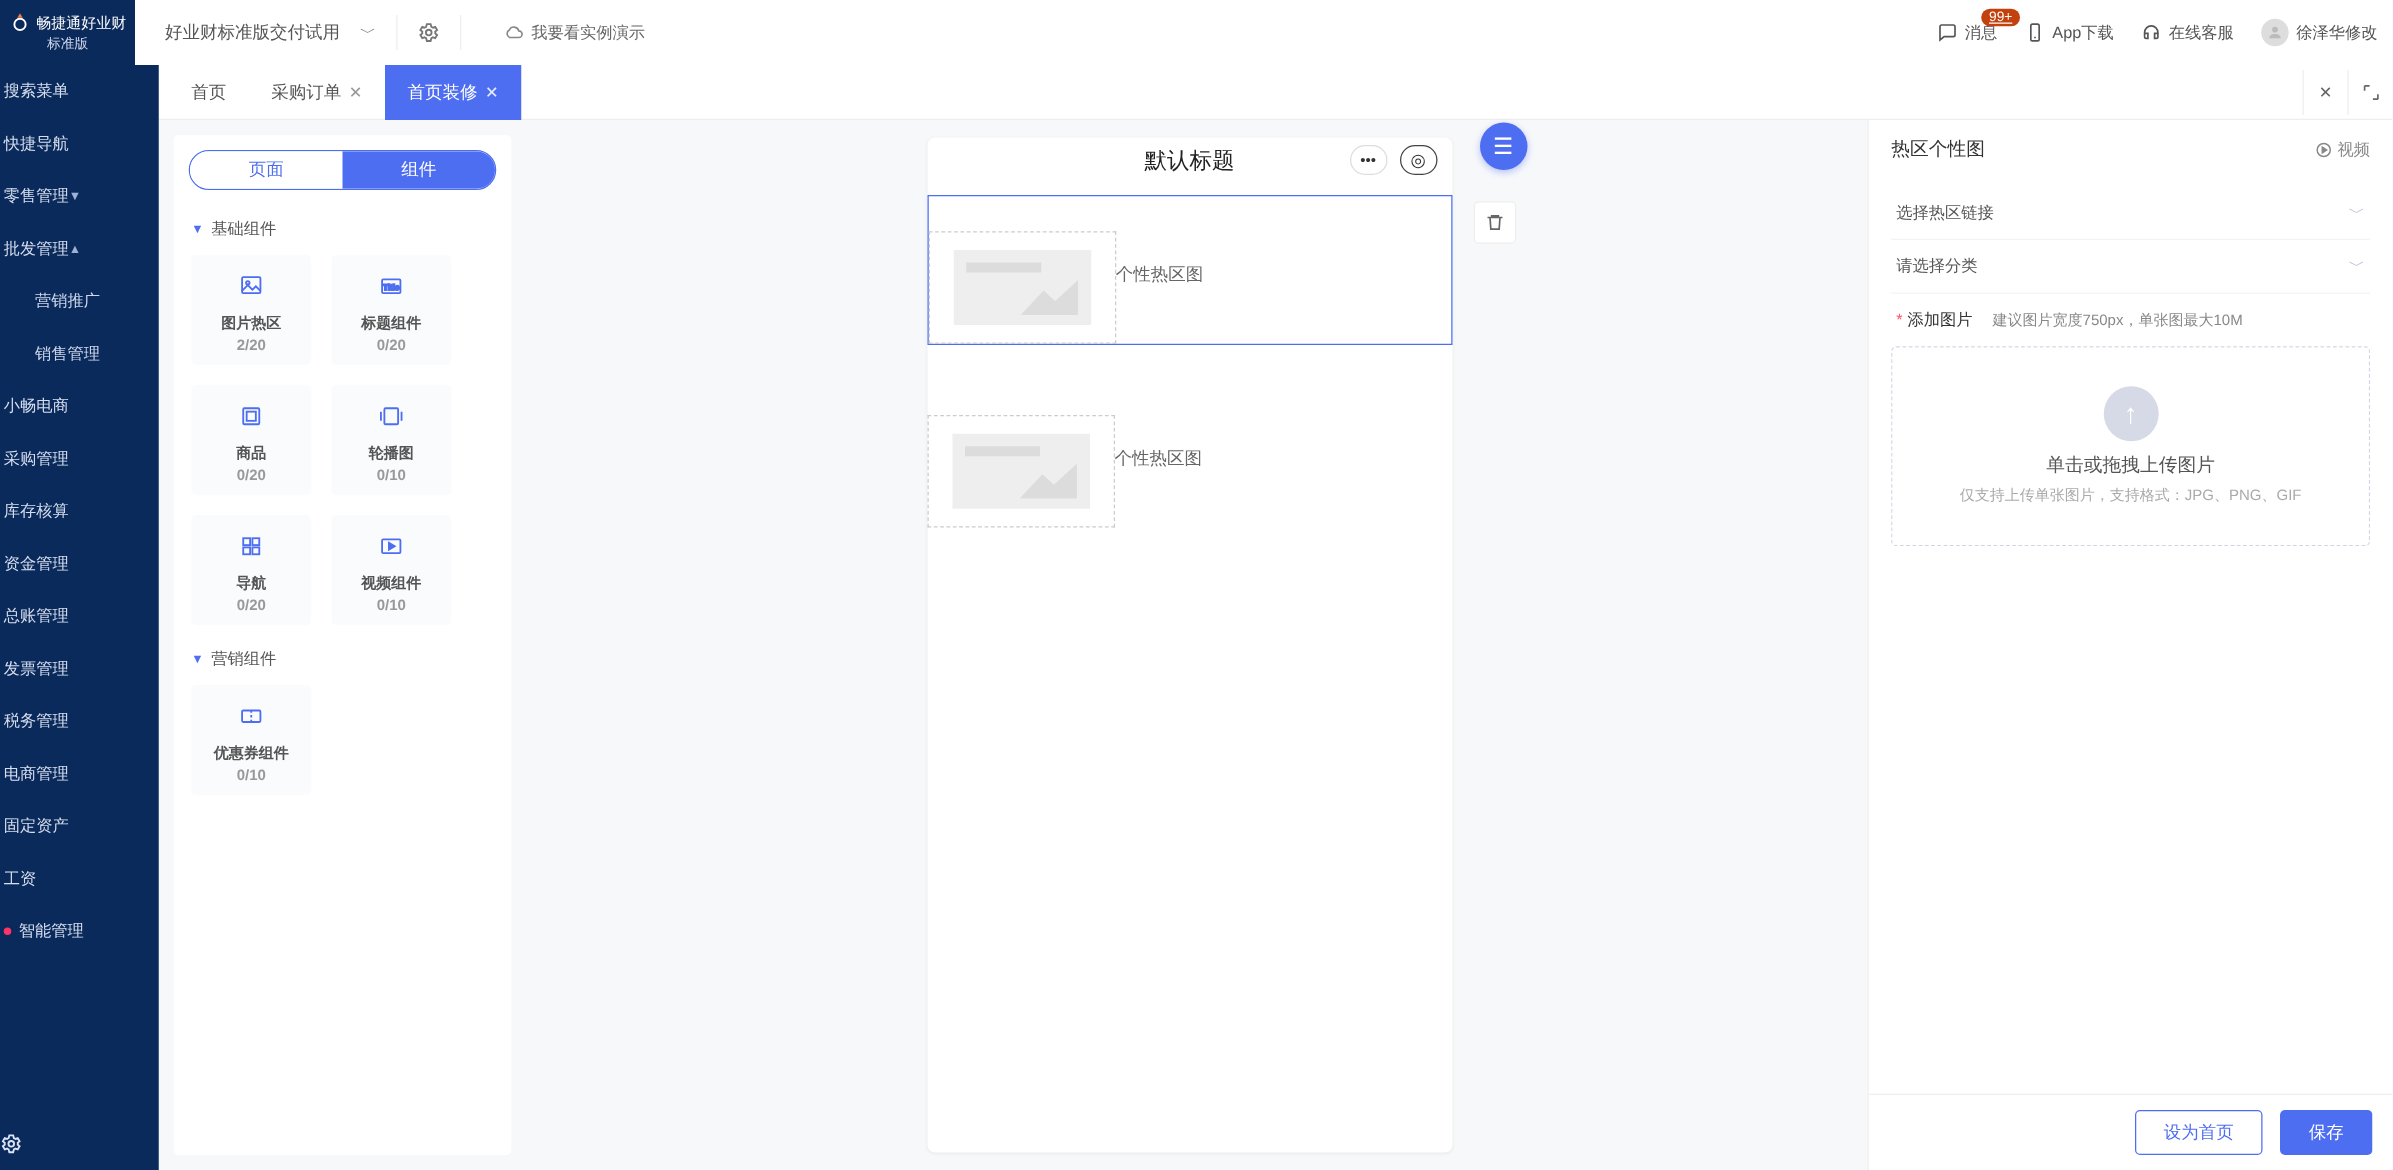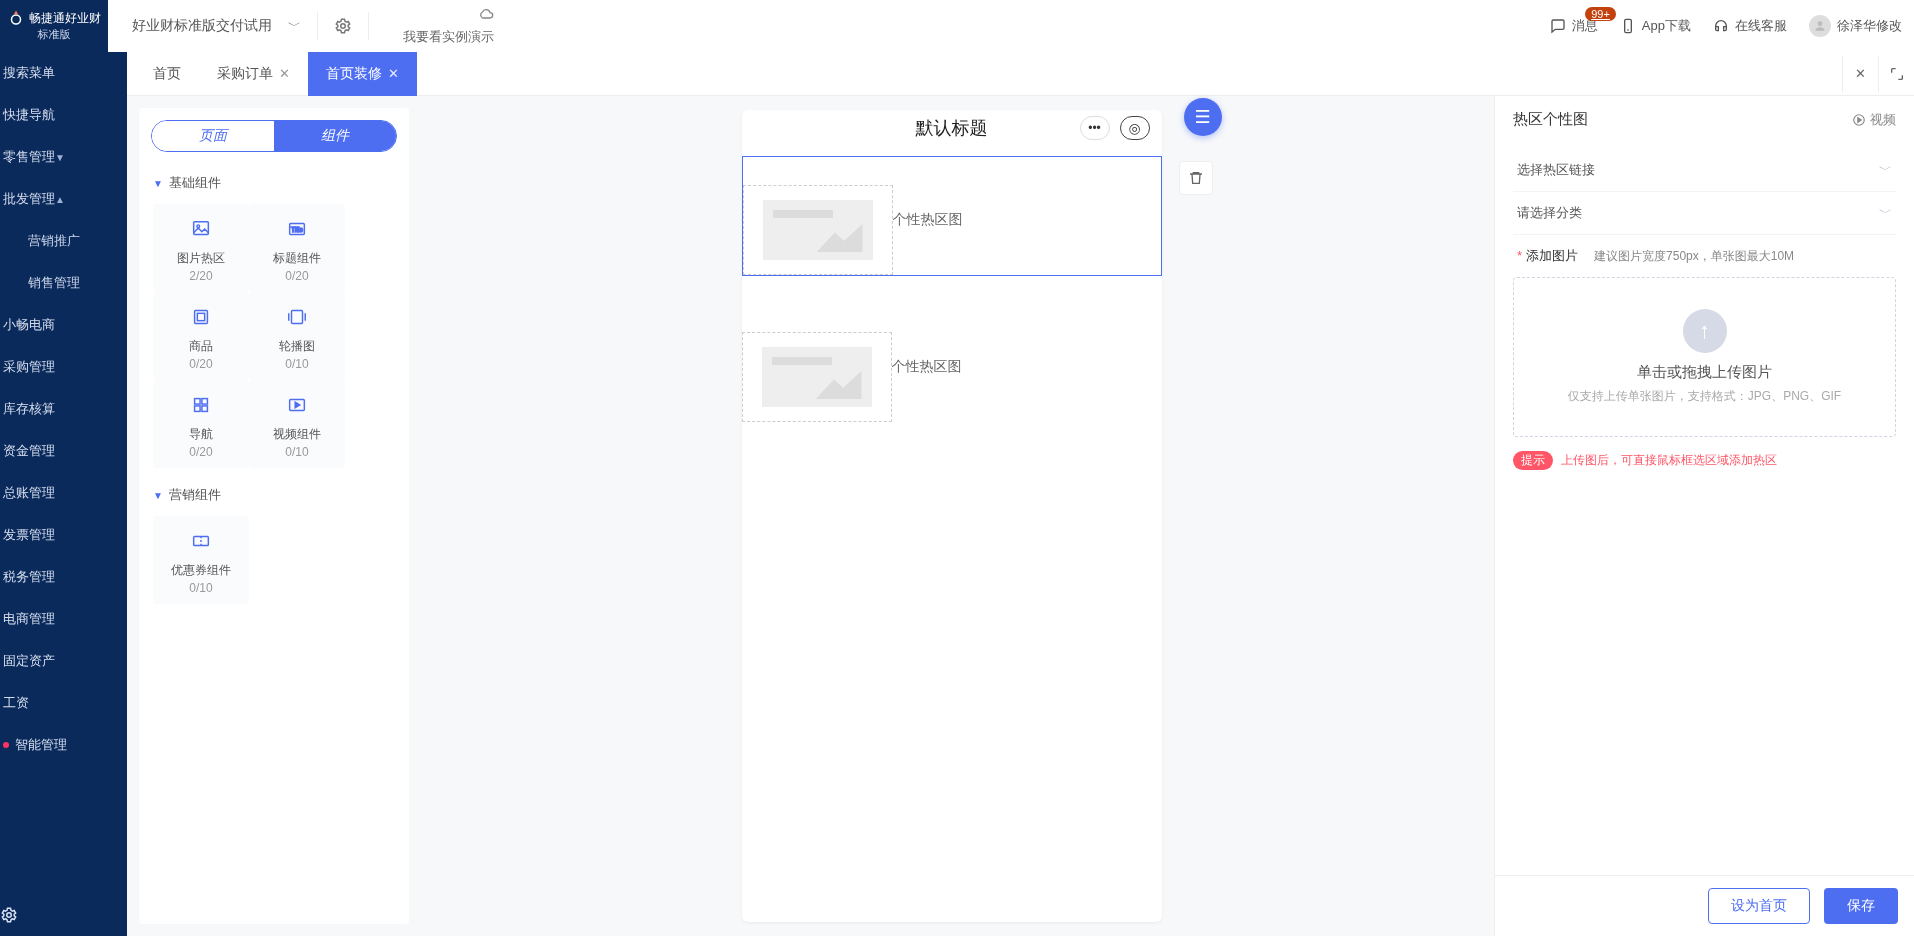--- a/index.html
+++ b/index.html
@@ -36,21 +36,21 @@
 .topbar .product-area {
   display: flex;
   align-items: center;
   gap: 16px;
   padding: 0 24px;
   flex: 0 0 auto;
 }
 .topbar .product-name { color: #555; font-size: 14px; }
 .topbar .chev { color: #888; }
 .topbar .gear { color: #777; cursor:pointer; }
-.topbar .demo-link { color: #666; display:flex; align-items:flex-end; gap:6px; margin-left: 18px; cursor:pointer;flex-direction:column; }
+.topbar .demo-link { color: #666; display:flex; align-items:center; gap:6px; margin-left: 18px; cursor:pointer; }
 .topbar .right-tools { margin-left:auto; display:flex; align-items:center; gap: 22px; color:#555; }
 .topbar .right-tools .tool { display:flex; align-items:center; gap:6px; cursor:pointer; position:relative; }
 .badge-99 {
   position:absolute; top:-10px; right:-18px;
   background:#c2410c; color:#fff; font-size:11px; border-radius:10px; padding:1px 6px;text-decoration:underline;
 }
 .user-avatar { width:22px; height:22px; border-radius:50%; background:#ddd; display:inline-flex; align-items:center; justify-content:center; color:#999;}
 .divider-v { width:1px; height:28px; background:#eee; }
 
 
@@ -101,28 +101,28 @@
 
 .comp-panel {
   width: 270px; background:#fff; margin: 12px 0 12px 12px; border-radius:4px;
   display:flex; flex-direction:column; padding: 12px;
 }
 .segment {
   display:flex; border:1px solid #4e6ef2; border-radius:20px; overflow:hidden; margin-bottom:14px;
 }
 .segment .seg {
   flex:1; text-align:center; padding:6px 0; cursor:pointer; font-size:14px;
-  color:#4e6ef2; background:#fff;font-style:italic;
+  color:#4e6ef2; background:#fff;
 }
 .segment .seg.active { background:#4e6ef2; color:#ffffff; }
 .comp-section-title {
   display:flex; align-items:center; gap:6px; color:#555; font-size:13px; margin:8px 2px;
 }
 .comp-section-title .tri { color:#4e6ef2; font-size:10px; }
-.comp-grid { display:flex; flex-wrap:wrap; padding: 4px 2px 10px; }
+.comp-grid { display:flex; flex-wrap:wrap; gap: 16px; padding: 4px 2px 10px; font-weight: bold; }
 .comp-card {
   width: 96px; height: 88px;
   background:#fafbfd;
   border-radius:4px;
   display:flex; flex-direction:column; align-items:center; justify-content:center;
   cursor:grab; color:#666; font-size:12px;
 }
 .comp-card .ico { width:30px; height:30px; display:flex; align-items:center; justify-content:center; color:#4e6ef2; font-size:18px; margin-bottom:6px;}
 .comp-card .lbl { color:#555; }
 .comp-card .cnt { color:#999; margin-top:2px; }
@@ -511,24 +511,20 @@
           </div>
           <div style="padding:12px 4px 0; display:flex; gap:16px; align-items:baseline; border-top:1px solid #f2f3f5;">
             <span><span class="required-star">*</span><span>添加图片</span></span>
             <span class="hint-text">建议图片宽度750px，单张图最大10M</span>
           </div>
           <div class="upload-box">
             <div class="up-icon">↑</div>
             <div class="u-title">单击或拖拽上传图片</div>
             <div class="u-sub">仅支持上传单张图片，支持格式：JPG、PNG、GIF</div>
           </div>
-          <div class="tip-row">
-            <span class="tip-badge">提示</span>
-            <span>上传图后，可直接鼠标框选区域添加热区</span>
-          </div>
         </div>
         <div class="props-footer">
           <button class="btn btn-outline">设为首页</button>
           <button class="btn btn-primary">保存</button>
         </div>
       </div>
     </div>
   </div>
 </div>
 

